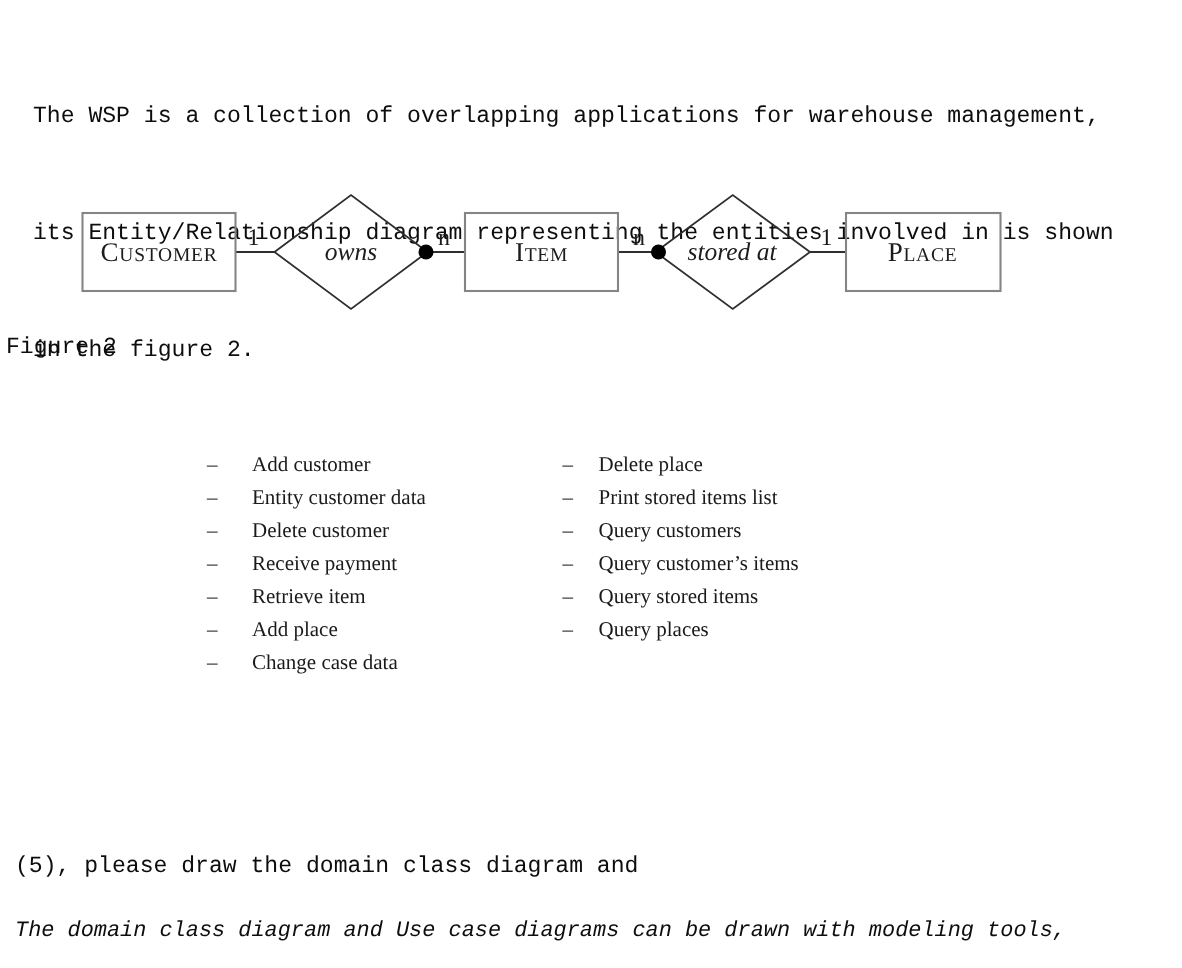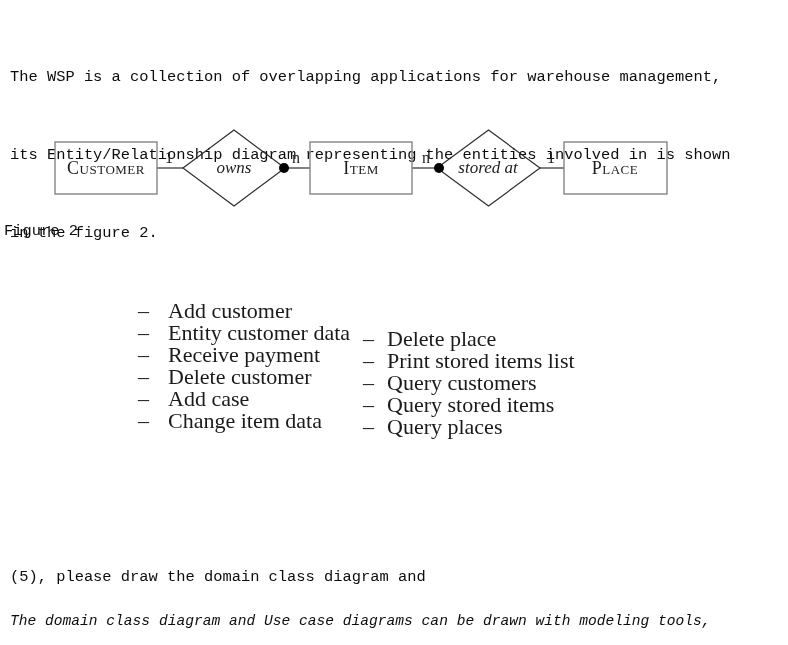--- a/index.html
+++ b/index.html
@@ -4,33 +4,33 @@
 <style>
   html, body { margin:0; padding:0; background:#ffffff; }
   .page {
     position:relative; width:788px; height:645px;
     background:#ffffff; color:#111111; overflow:hidden;
   }
   .mono {
     font-family:"Liberation Mono","DejaVu Sans Mono",monospace;
     font-size:15.4px; color:#0d0d0d;
   }
-  .intro { position:absolute; left:10px; top:12px; line-height:26px; white-space:pre; }
+  .intro { position:absolute; left:22px; top:12px; line-height:26px; white-space:pre; }
   .er-svg { position:absolute; left:0; top:118px; }
   .caption { position:absolute; left:4px; width:710px; text-align:left; }
   .fig2 { top:222px; }
   .fig3 { top:481px; }
   .functions-intro { position:absolute; left:10px; top:274px; white-space:pre; }
   .col {
     position:absolute; top:300px;
     font-family:"Liberation Serif","DejaVu Serif",serif;
-    font-size:22px; line-height:22px; color:#1a1a1a;
+    font-size:14px; line-height:22px; color:#1a1a1a;
   }
   .left-col { left:138px; }
-  .right-col { left:363px;margin-top:28px; }
+  .right-col { left:375px; }
   .li { white-space:pre; }
   .dash { display:inline-block; }
   .left-col .dash { width:30px; }
   .right-col .dash { width:24px; }
   .tasks { position:absolute; left:10px; top:502px; line-height:30px; white-space:pre; }
   .notes {
     position:absolute; left:10px; top:558px; line-height:25.5px; white-space:pre;
     font-family:"Liberation Mono","DejaVu Sans Mono",monospace;
     font-style:italic; font-size:14.6px; color:#0d0d0d;
   }
@@ -92,30 +92,32 @@
     <text class="card-label" x="426" y="45">n</text>
     <text class="card-label" x="551" y="45">1</text>
   </svg>
 
   <div class="mono caption fig2">Figure 2</div>
 
 
   <div class="col left-col">
     <div class="li"><span class="dash">–</span><span>Add customer</span></div>
     <div class="li"><span class="dash">–</span><span>Entity customer data</span></div>
+    <div class="li"><span class="dash">–</span><span>Delete customer</span></div>
     <div class="li"><span class="dash">–</span><span>Receive payment</span></div>
-    <div class="li"><span class="dash">–</span><span>Delete customer</span></div>
-    <div class="li"><span class="dash">–</span><span>Add case</span></div>
-    <div class="li"><span class="dash">–</span><span>Change item data</span></div>
+    <div class="li"><span class="dash">–</span><span>Retrieve item</span></div>
+    <div class="li"><span class="dash">–</span><span>Add place</span></div>
+    <div class="li"><span class="dash">–</span><span>Change case data</span></div>
   </div>
 
   <div class="col right-col">
     <div class="li"><span class="dash">–</span><span>Delete place</span></div>
     <div class="li"><span class="dash">–</span><span>Print stored items list</span></div>
     <div class="li"><span class="dash">–</span><span>Query customers</span></div>
+    <div class="li"><span class="dash">–</span><span>Query customer’s items</span></div>
     <div class="li"><span class="dash">–</span><span>Query stored items</span></div>
     <div class="li"><span class="dash">–</span><span>Query places</span></div>
   </div>
 
 
   <div class="mono tasks">
     <div>(5), please draw the domain class diagram and</div>
     
   </div>
 

